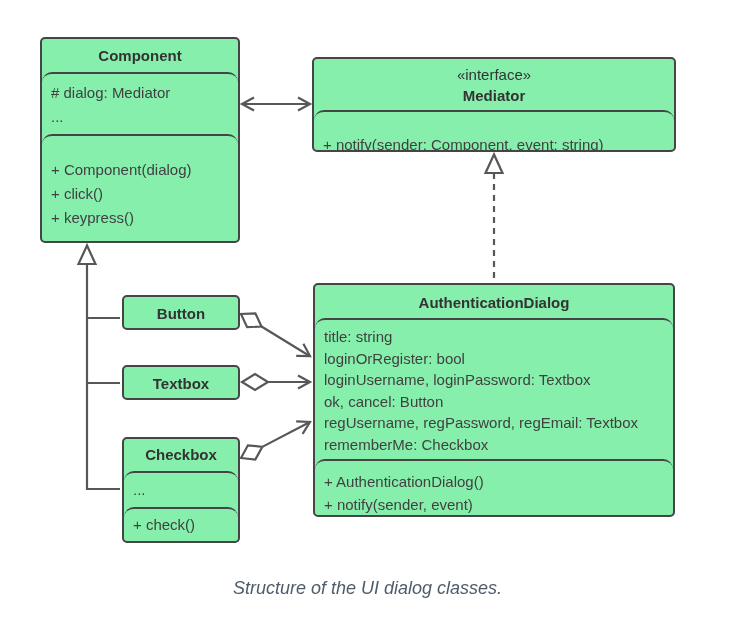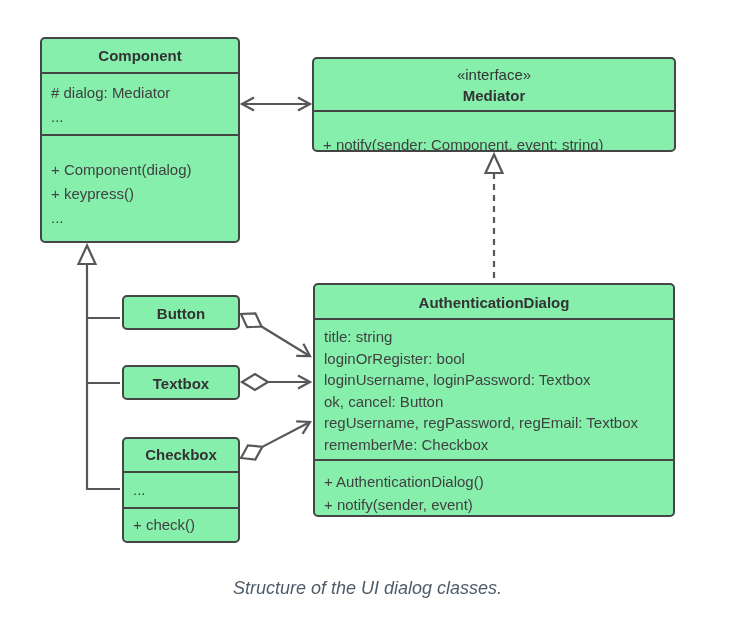--- a/index.html
+++ b/index.html
@@ -49,20 +49,21 @@
   }
   .uml-title .uml-class-name {
     display: block;
     line-height: 21px;
     text-align: center;
   }
   .uml-section {
     border-top: 2px solid #454545;
     padding: 22px 9px;
     flex: 0 0 auto;
+    border-radius: 10px;
   }
   .uml-line {
     line-height: 24px;
     white-space: nowrap;
   }
   .lh22 .uml-line { line-height: 21.5px; }
   .caption {
     position: absolute;
     left: 0;
     top: 576px;
@@ -121,20 +122,21 @@
   </svg>
 
   <div class="uml-class" style="left:40px; top:37px; width:200px; height:206px;">
     <div class="uml-title">Component</div>
     <div class="uml-section" style="padding-top:7px; padding-bottom:5px;">
       <div class="uml-line"># dialog: Mediator</div>
       <div class="uml-line">...</div>
     </div>
     <div class="uml-section">
       <div class="uml-line">+ Component(dialog)</div>
+      <div class="uml-line">+ click()</div>
       <div class="uml-line">+ keypress()</div>
       <div class="uml-line">...</div>
     </div>
   </div>
 
   <div class="uml-class" style="left:312px; top:57px; width:364px; height:95px;">
     <div class="uml-title" style="padding-bottom:4px;">
       <span class="uml-stereotype">«interface»</span>
       <span class="uml-class-name">Mediator</span>
     </div>

